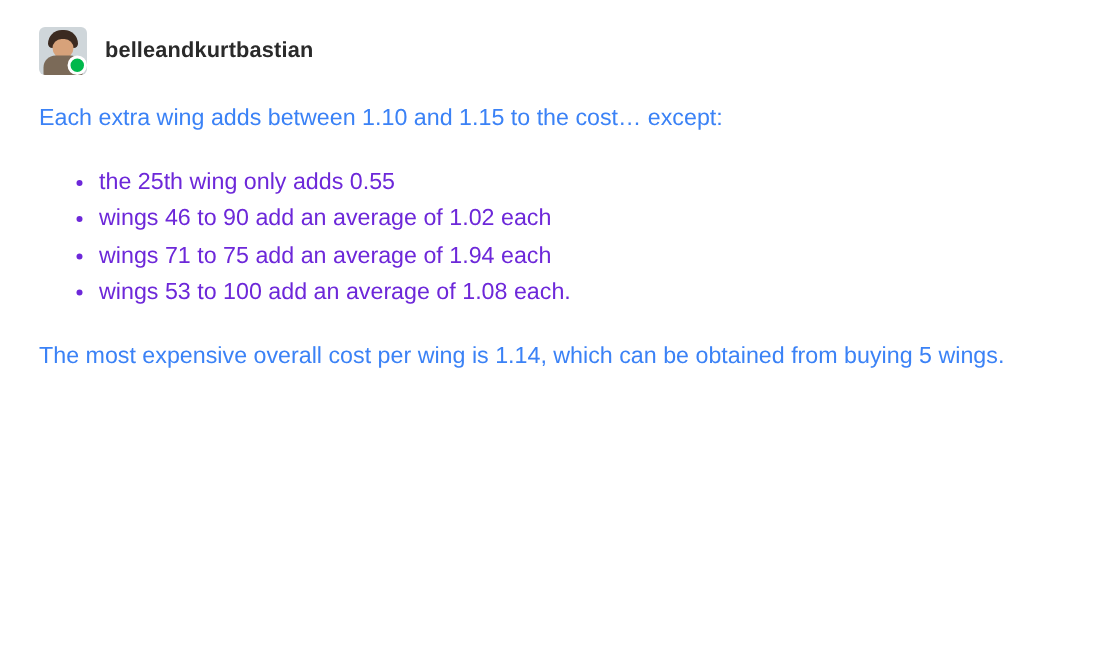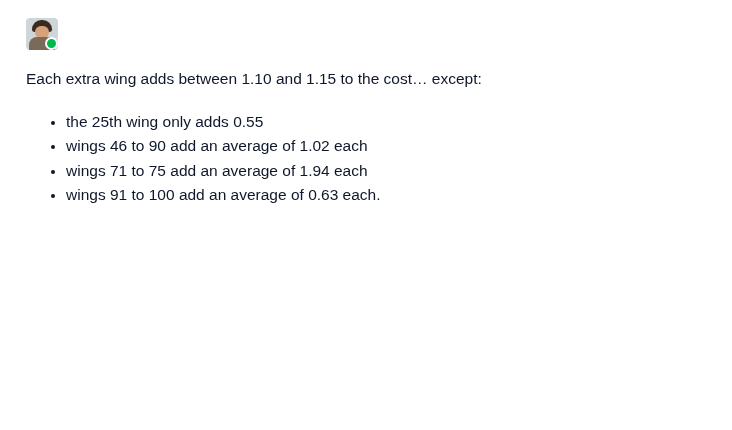--- a/index.html
+++ b/index.html
@@ -77,56 +77,58 @@
   .username {
     font-size: 14.5px;
     font-weight: bold;
     color: #2a2a2a;
     letter-spacing: 0.1px;
   }
   .post-body p {
     font-size: 15.5px;
     line-height: 1.45;
     margin: 0 0 20px 0;
-    color: #0f172a;
+    color: #3b82f6;
   }
   .post-body ul {
     margin: 0 0 20px 0;
     padding-left: 40px;
     list-style: disc;
   }
   .post-body li {
     font-size: 15.5px;
     line-height: 1.55;
-    color: #0f172a;
+    color: #6d28d9;
     margin: 0;
   }
   .post-body li::marker {
     font-size: 14px;
   }
 </style>
 </head>
 <body>
 
 <div class="post">
 
   <div class="post-header">
     <div class="avatar">
       <div class="hair"></div>
       <div class="face"></div>
       <div class="body"></div>
       <div class="badge"></div>
     </div>
+    <div class="username">belleandkurtbastian</div>
   </div>
 
   <div class="post-body">
     <p>Each extra wing adds between 1.10 and 1.15 to the cost… except:</p>
 
     <ul>
       <li>the 25th wing only adds 0.55</li>
       <li>wings 46 to 90 add an average of 1.02 each</li>
       <li>wings 71 to 75 add an average of 1.94 each</li>
-      <li>wings 91 to 100 add an average of 0.63 each.</li>
+      <li>wings 53 to 100 add an average of 1.08 each.</li>
     </ul>
 
+    <p>The most expensive overall cost per wing is 1.14, which can be obtained from buying 5 wings.</p>
   </div>
 
 </div>
 
 </body></html>

